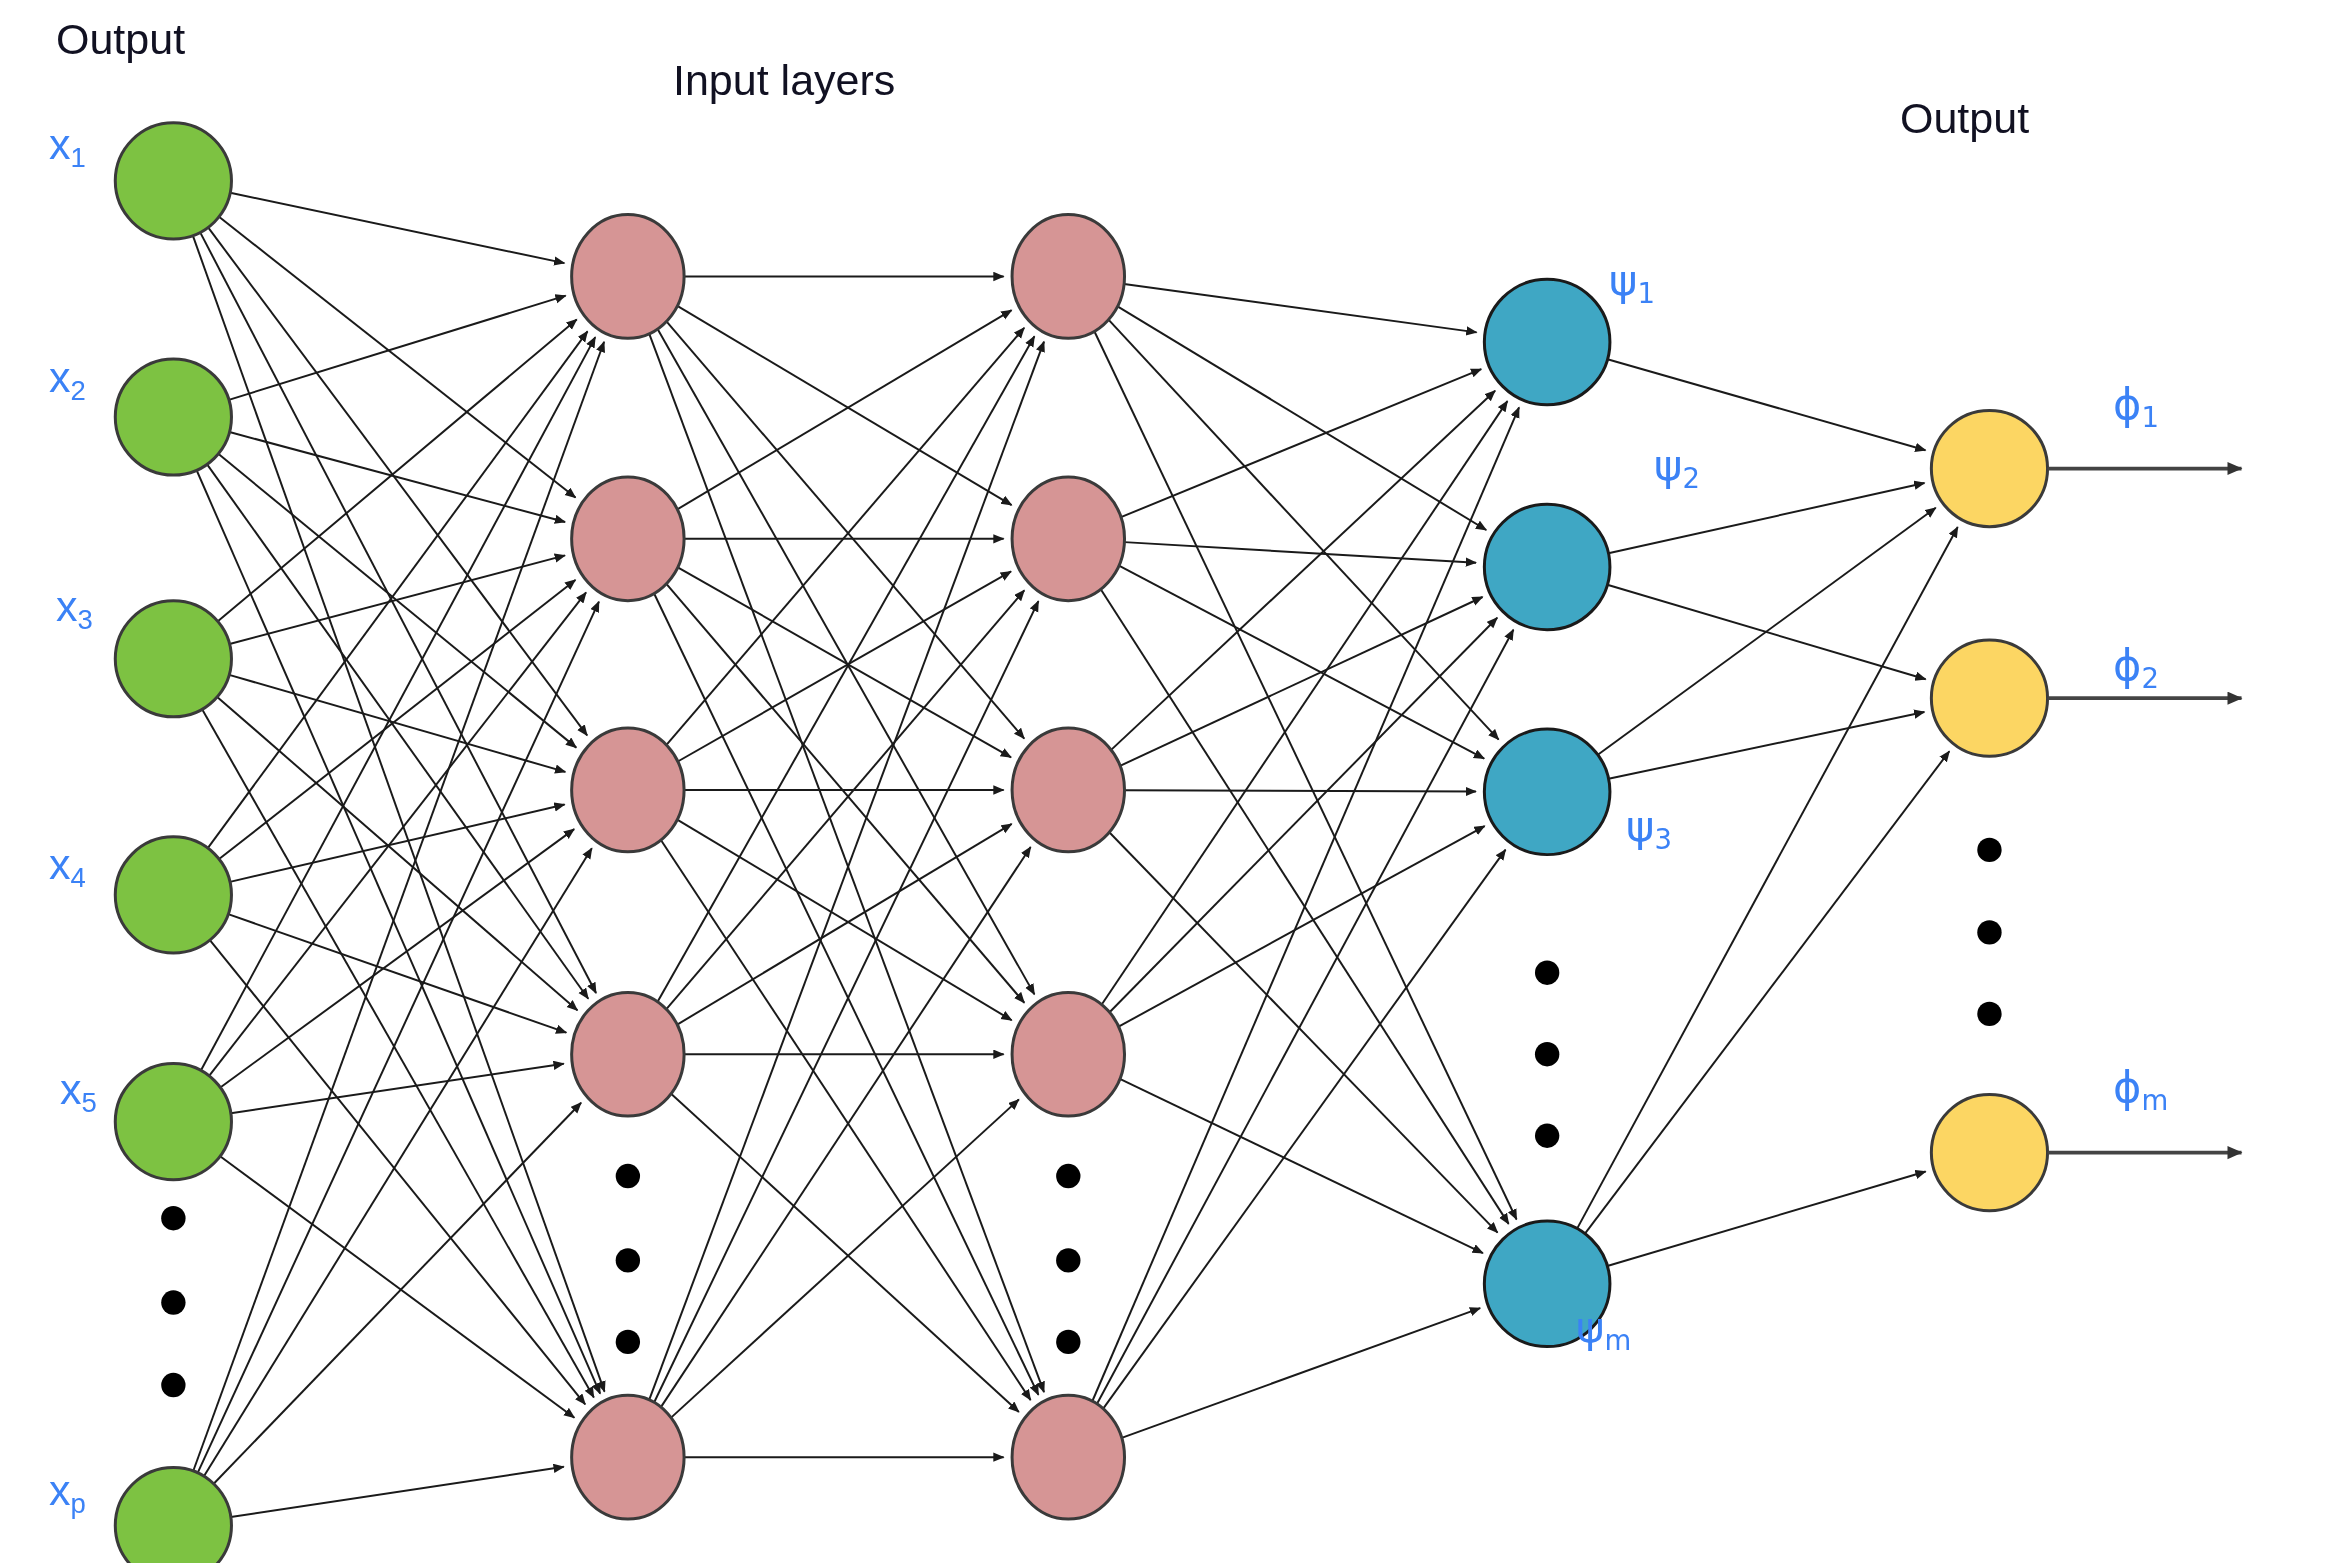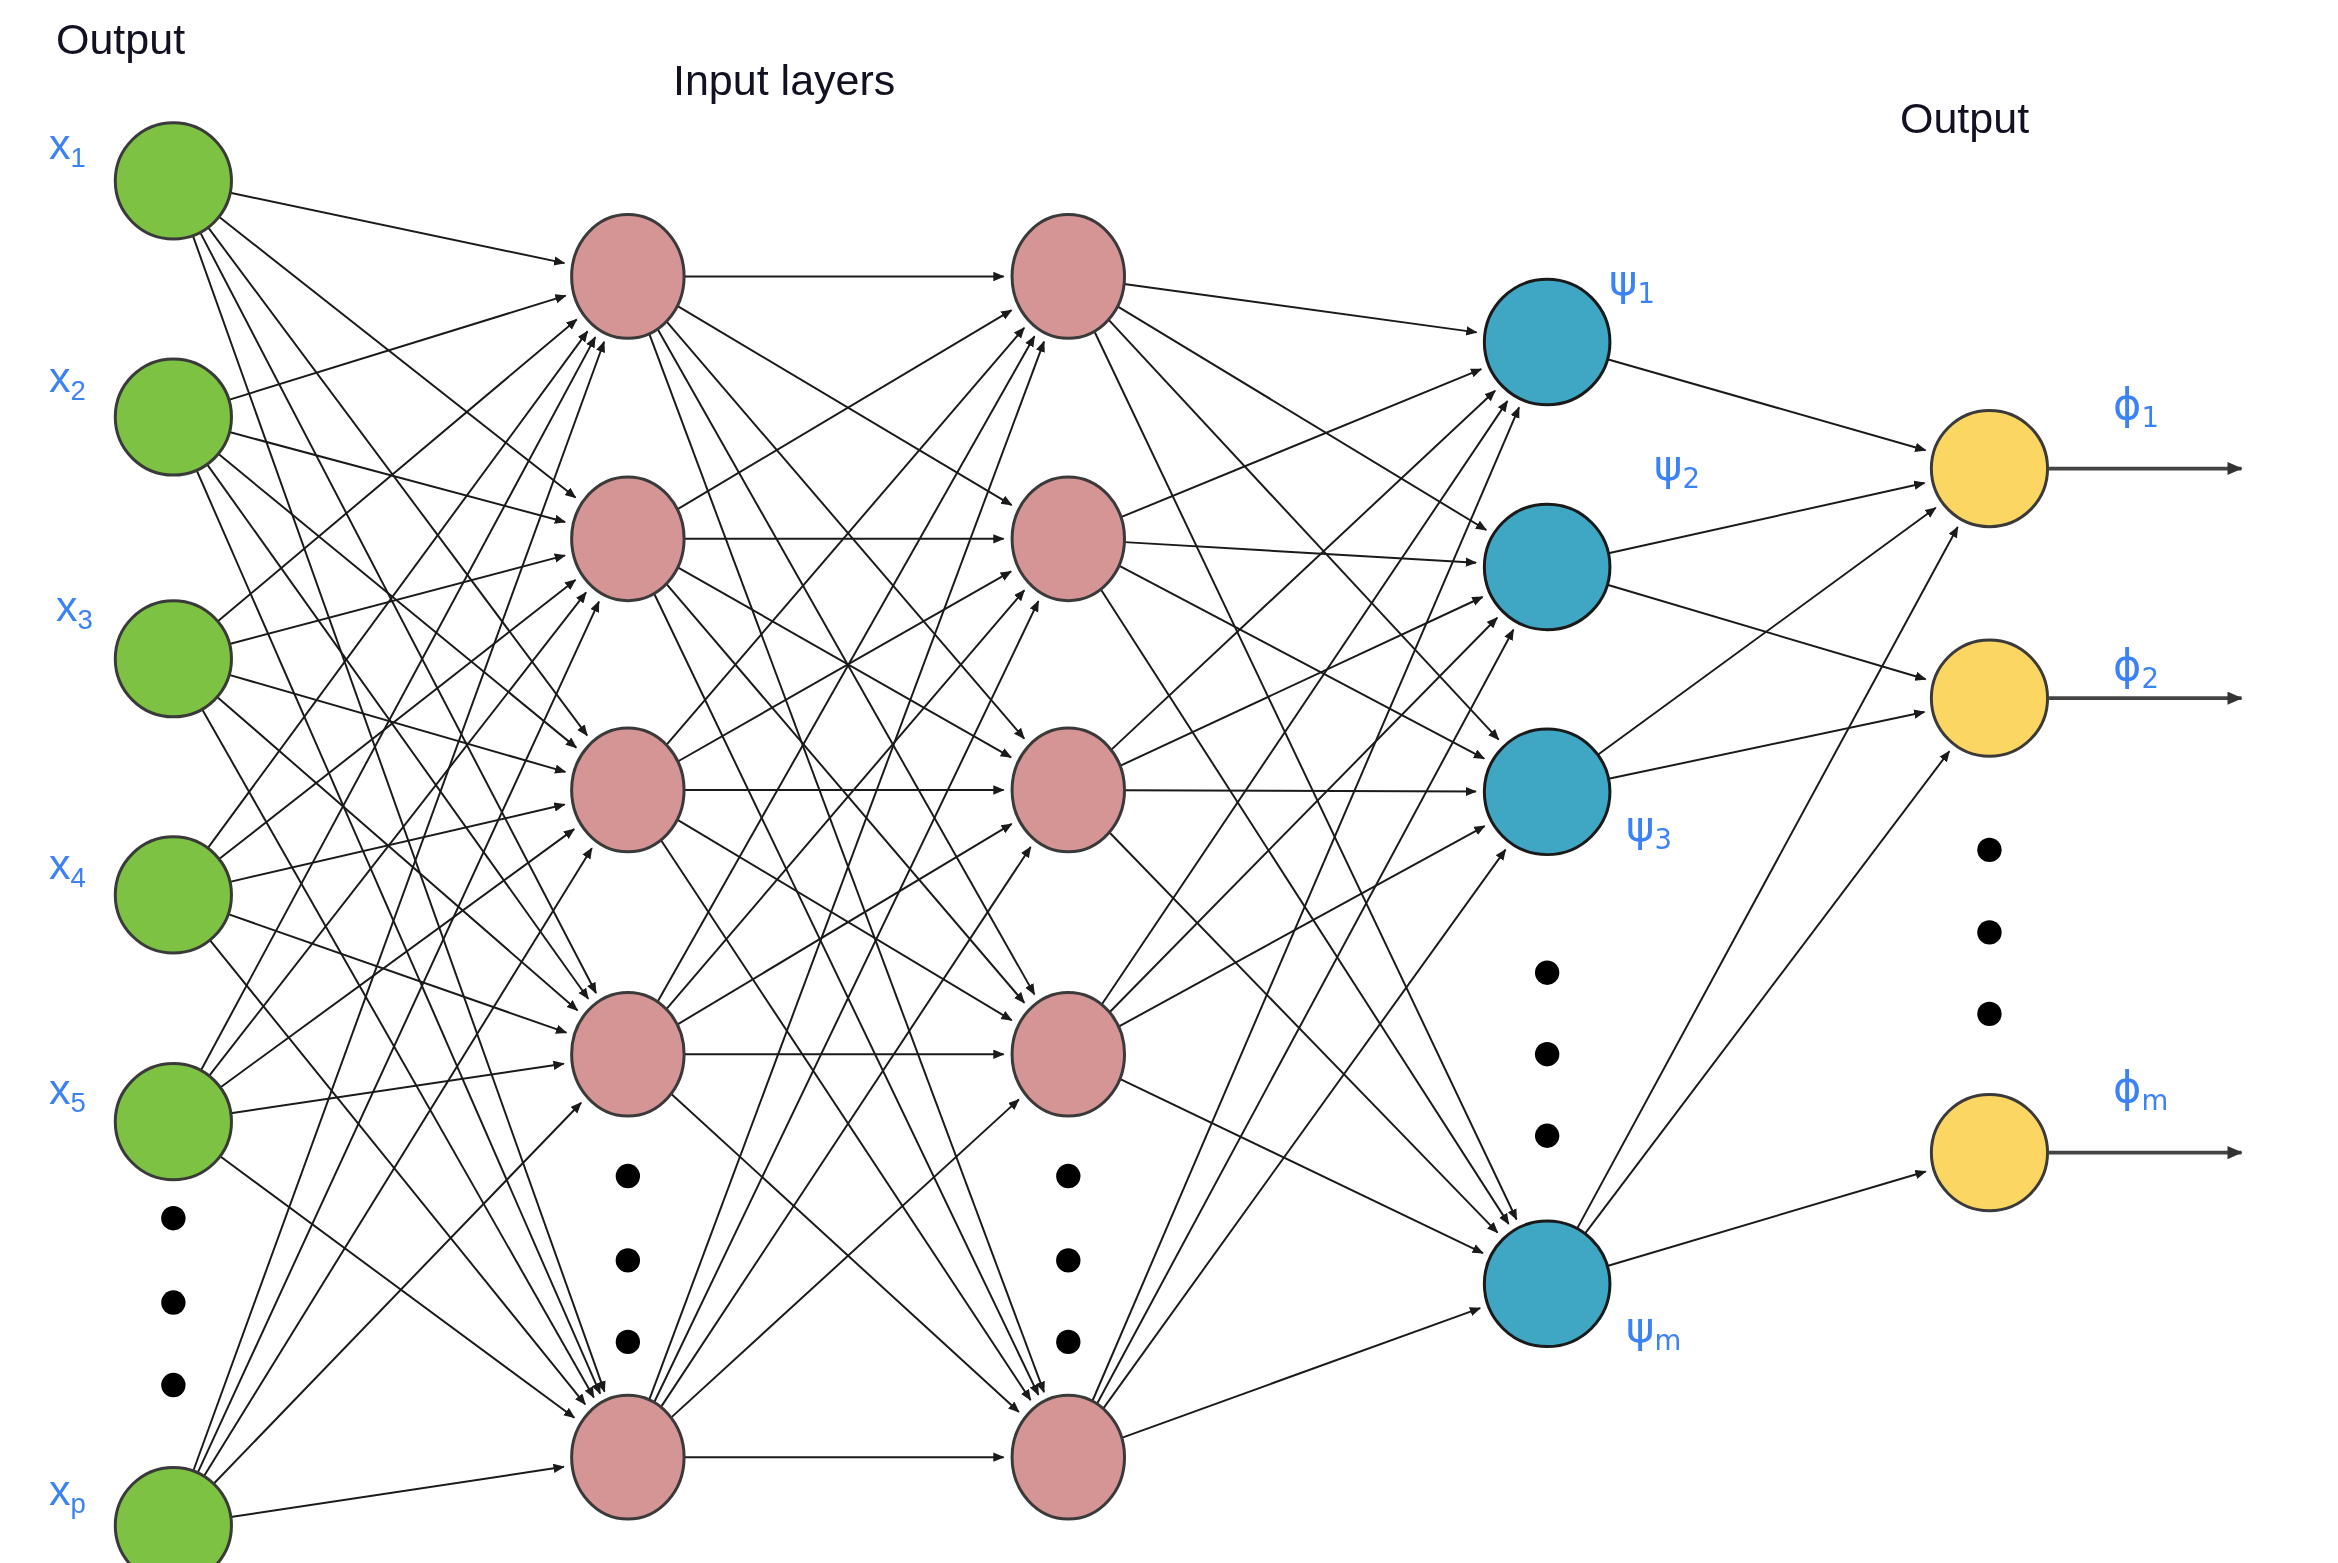--- a/index.html
+++ b/index.html
@@ -212,27 +212,27 @@
   </svg>
 
   <div class="col-title" style="left:56px; top:15px;">Output</div>
   <div class="col-title" style="left:673px; top:56px;">Input layers</div>
   <div class="col-title" style="left:1900px; top:94px;">Output</div>
 
   <div class="node-label" style="left:49px; top:120px;"><span>x</span><sub>1</sub></div>
   <div class="node-label" style="left:49px; top:353px;"><span>x</span><sub>2</sub></div>
   <div class="node-label" style="left:49px; top:582px;margin-left:7px;"><span>x</span><sub>3</sub></div>
   <div class="node-label" style="left:49px; top:840px;"><span>x</span><sub>4</sub></div>
-  <div class="node-label" style="left:49px; top:1065px;"><span>x</span><sub>5</sub></div>
+  <div class="node-label" style="left:60px; top:1065px;"><span>x</span><sub>5</sub></div>
   <div class="node-label" style="left:49px; top:1466px;"><span>x</span><sub>p</sub></div>
 
   <div class="node-label greek" style="left:1609px; top:255px;"><span>ψ</span><sub>1</sub></div>
   <div class="node-label greek" style="left:1654px; top:440px;"><span>ψ</span><sub>2</sub></div>
   <div class="node-label greek" style="left:1626px; top:801px;"><span>ψ</span><sub>3</sub></div>
-  <div class="node-label greek" style="left:1626px; top:1302px;"><span>ψ</span><sub>m</sub></div>
+  <div class="node-label greek" style="left:1576px; top:1302px;"><span>ψ</span><sub>m</sub></div>
 
   <div class="node-label greek" style="left:2113px; top:379px;"><span>ϕ</span><sub>1</sub></div>
   <div class="node-label greek" style="left:2113px; top:640px;"><span>ϕ</span><sub>2</sub></div>
   <div class="node-label greek" style="left:2113px; top:1062px;"><span>ϕ</span><sub>m</sub></div>
 
 
 </div>
 
 
 </body></html>

